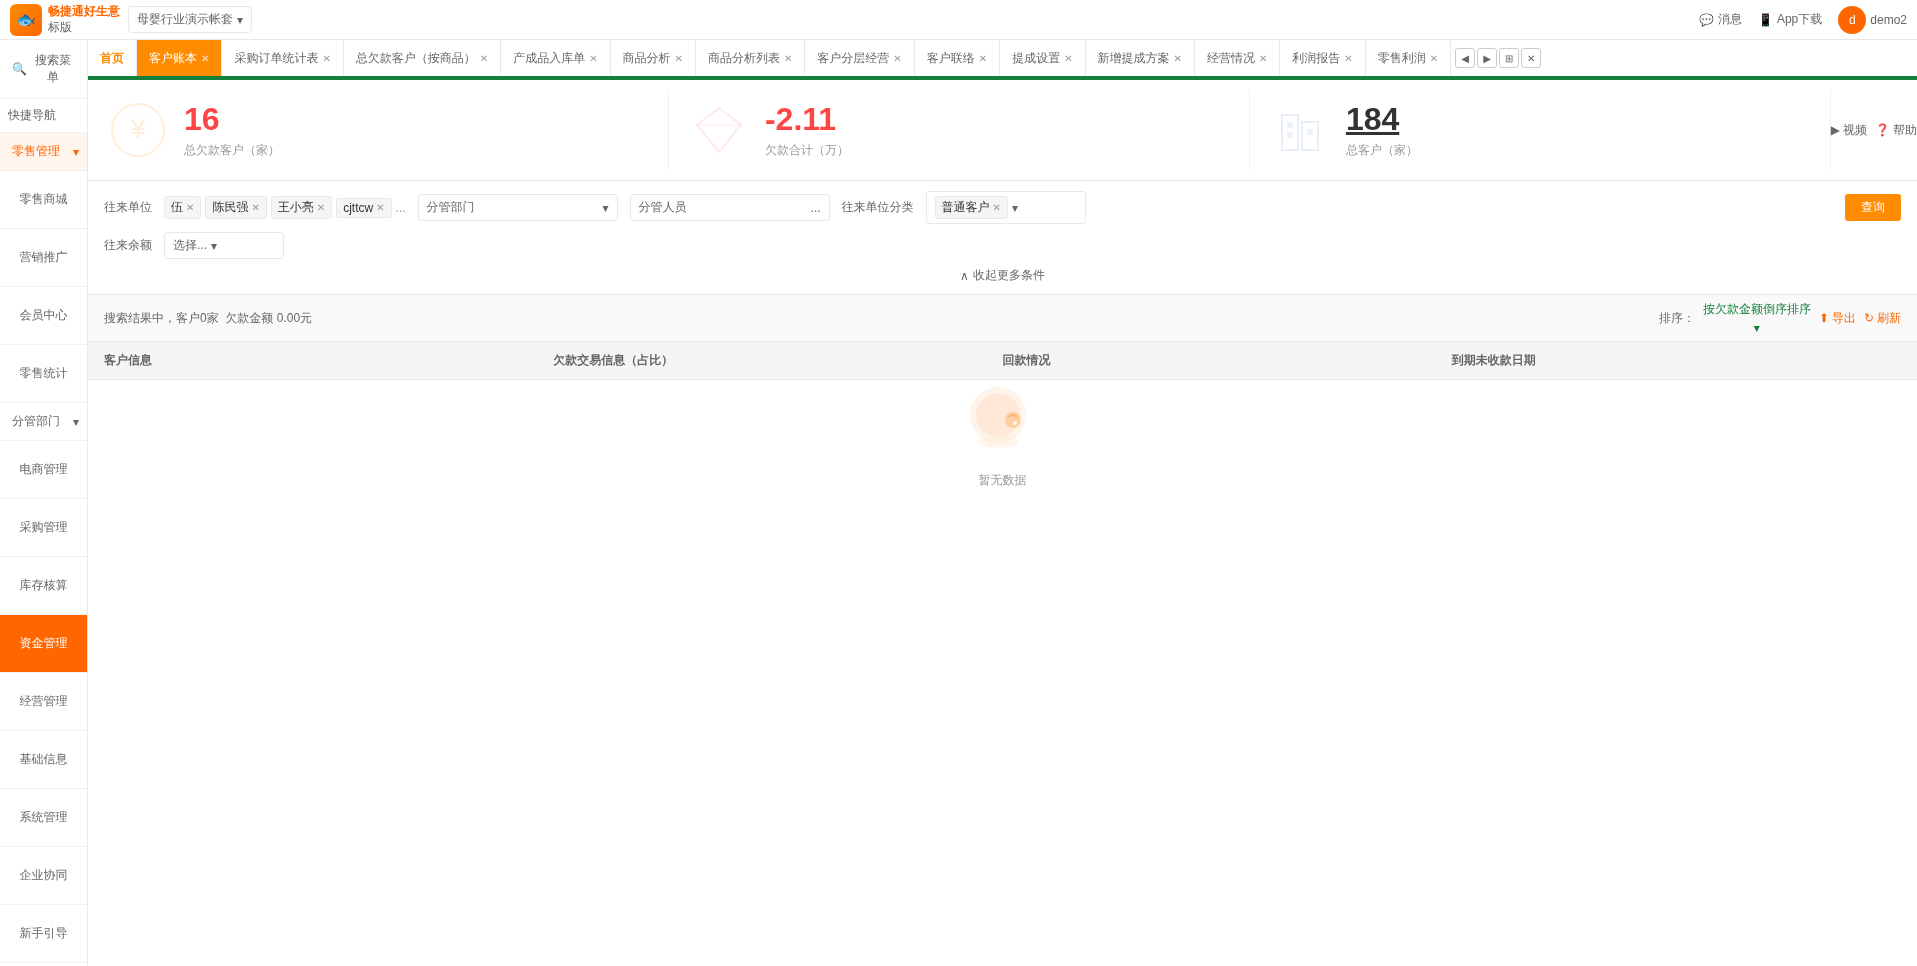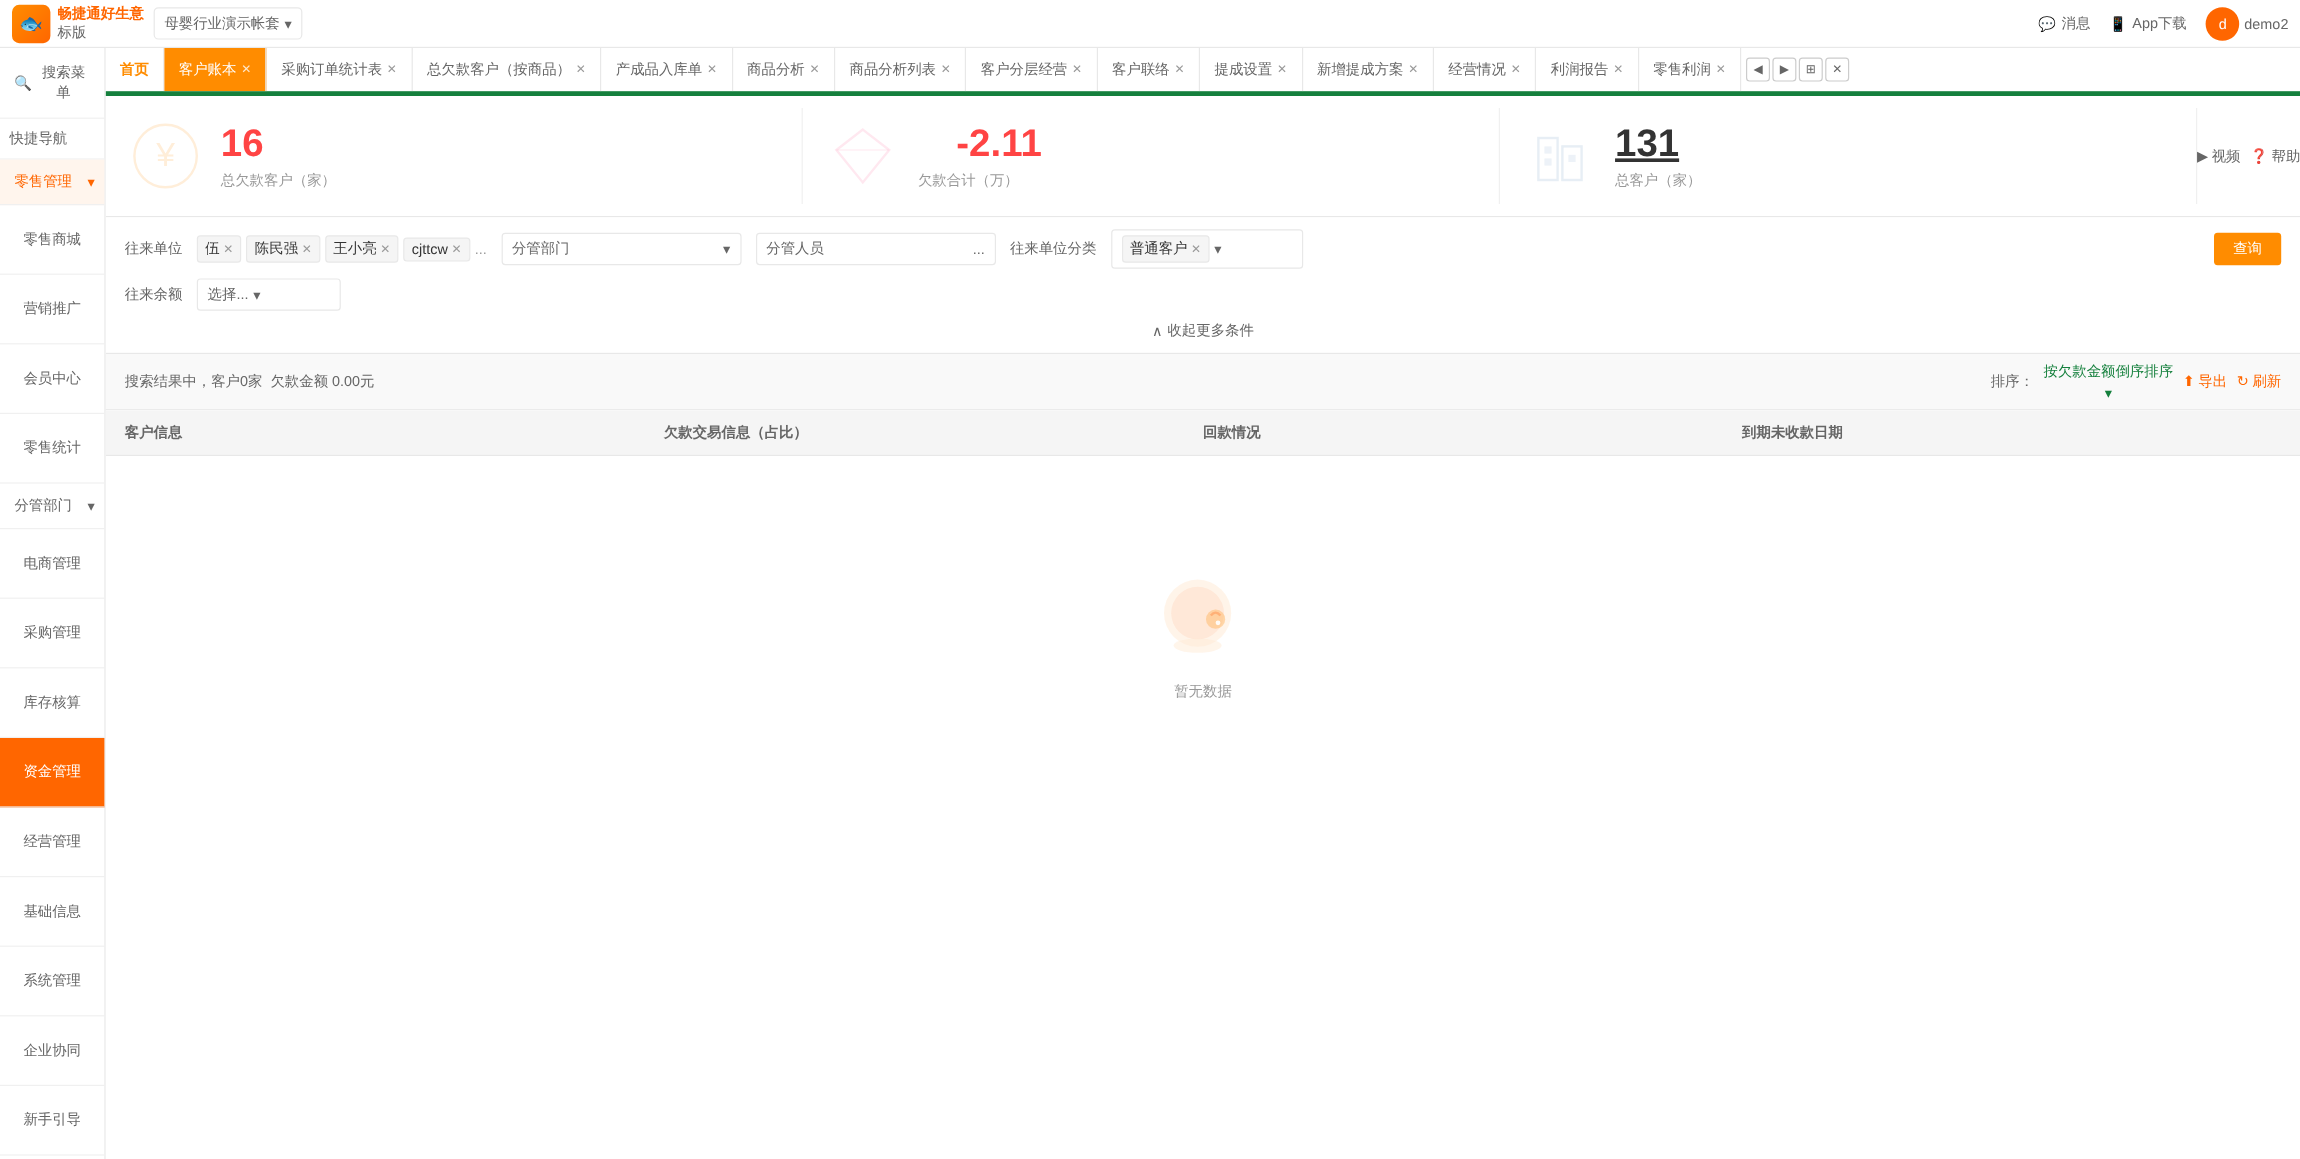--- a/index.html
+++ b/index.html
@@ -42,21 +42,21 @@
     .sidebar-item.has-arrow { display: flex; align-items: center; justify-content: space-between; padding: 10px 8px 10px 12px; }
 
     
     .stats-row { display: flex; background: #fff; border-bottom: 1px solid #e8e8e8; padding: 10px 0; align-items: center; flex-shrink: 0; }
     .stat-block { flex: 1; display: flex; align-items: center; padding: 10px 20px; border-right: 1px solid #f0f0f0; gap: 16px; }
     .stat-block:last-child { border-right: none; }
     .stat-icon { width: 60px; height: 60px; display: flex; align-items: center; justify-content: center; flex-shrink: 0; }
     .stat-icon svg { opacity: 0.5; }
     .stat-content { display: flex; flex-direction: column; }
     .stat-value { font-size: 32px; font-weight: bold; color: #ff4444; }
-    .stat-value.negative { color: #ff4444; margin-left: 32px; }
+    .stat-value.negative { color: #ff4444; }
     .stat-value.dark { color: #333; text-decoration: underline; }
     .stat-label { font-size: 12px; color: #999; margin-top: 4px; }
     .stat-actions { margin-left: auto; display: flex; gap: 8px; }
     .stat-action-btn { display: flex; align-items: center; gap: 3px; font-size: 12px; color: #666; cursor: pointer; }
 
     
     .filter-area { background: #fff; padding: 10px 16px; border-bottom: 1px solid #e8e8e8; flex-shrink: 0; }
     .filter-row { display: flex; align-items: center; gap: 12px; margin-bottom: 8px; flex-wrap: nowrap; }
     .filter-label { font-size: 12px; color: #666; white-space: nowrap; }
     .filter-tags { display: flex; gap: 4px; flex-wrap: wrap; align-items: center; }
@@ -75,21 +75,21 @@
     .sort-select { display: flex; align-items: center; gap: 3px; color: #15803d; cursor: pointer; flex-direction: column; }
     .action-btn { display: flex; align-items: center; gap: 3px; color: #ff6600; cursor: pointer; }
 
     
     .table-area { flex: 1; overflow: auto; background: #fff; }
     .table-header { display: flex; padding: 10px 16px; background: #f5f5f5; border-bottom: 1px solid #e8e8e8; font-size: 12px; color: #666; font-weight: bold; }
     .table-col-1 { flex: 2; }
     .table-col-2 { flex: 2; }
     .table-col-3 { flex: 2; }
     .table-col-4 { flex: 2; }
-    .empty-state { display: flex; flex-direction: column; align-items: center; justify-content: center; height: 300px; gap: 12px; }
+    .empty-state { display: flex; flex-direction: column; align-items: center; height: 300px; gap: 12px; }
     .empty-icon { width: 80px; height: 80px; opacity: 0.6; }
     .empty-text { font-size: 12px; color: #999; }
 
     
     ::-webkit-scrollbar { width: 6px; height: 6px; }
     ::-webkit-scrollbar-track { background: #f1f1f1; }
     ::-webkit-scrollbar-thumb { background: #ccc; border-radius: 3px; }
   </style>
 </head>
 <body>
@@ -289,21 +289,21 @@
           <div class="stat-icon">
             <svg width="60" height="60" viewBox="0 0 60 60">
               <rect x="12" y="15" width="16" height="35" fill="none" stroke="#88aacc" stroke-width="2" opacity="0.4"></rect>
               <rect x="32" y="22" width="16" height="28" fill="none" stroke="#88aacc" stroke-width="2" opacity="0.4"></rect>
               <rect x="17" y="22" width="6" height="6" fill="#88aacc" opacity="0.3"></rect>
               <rect x="17" y="32" width="6" height="6" fill="#88aacc" opacity="0.3"></rect>
               <rect x="37" y="29" width="6" height="6" fill="#88aacc" opacity="0.3"></rect>
             </svg>
           </div>
           <div class="stat-content">
-            <div class="stat-value dark">131</div>
+            <div class="stat-value dark">184</div>
             <div class="stat-label">总客户（家）</div>
           </div>
         </div>
         <div class="stat-actions">
           <div class="stat-action-btn">
             <span>▶</span>
             <span>视频</span>
           </div>
           <div class="stat-action-btn">
             <span>❓</span>

